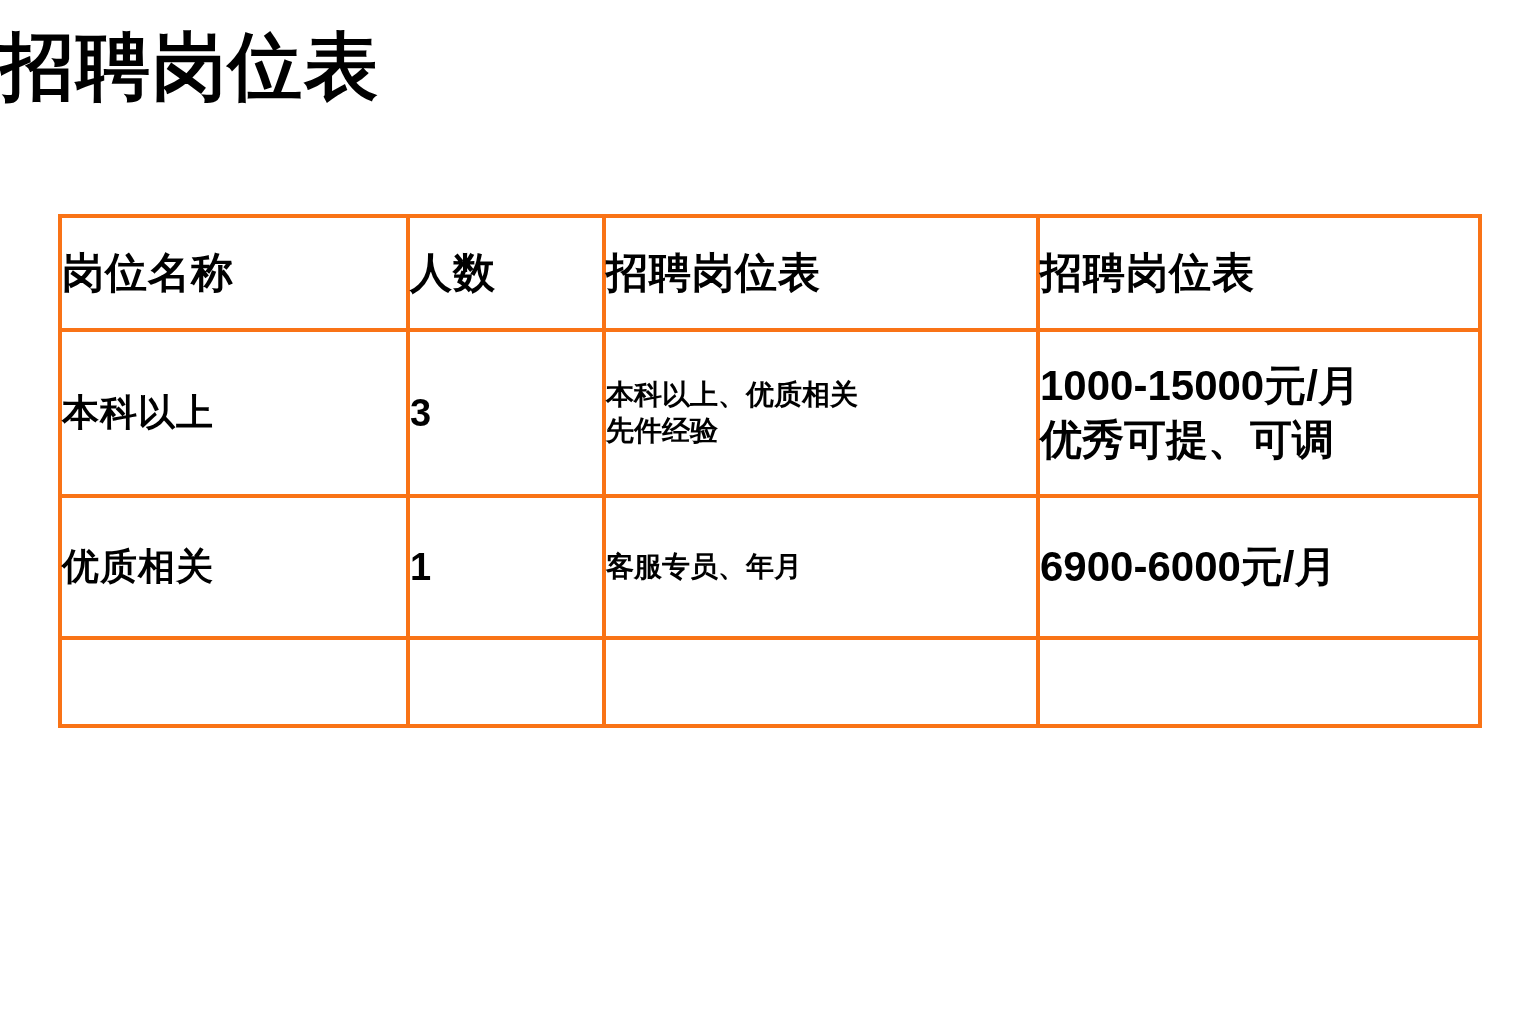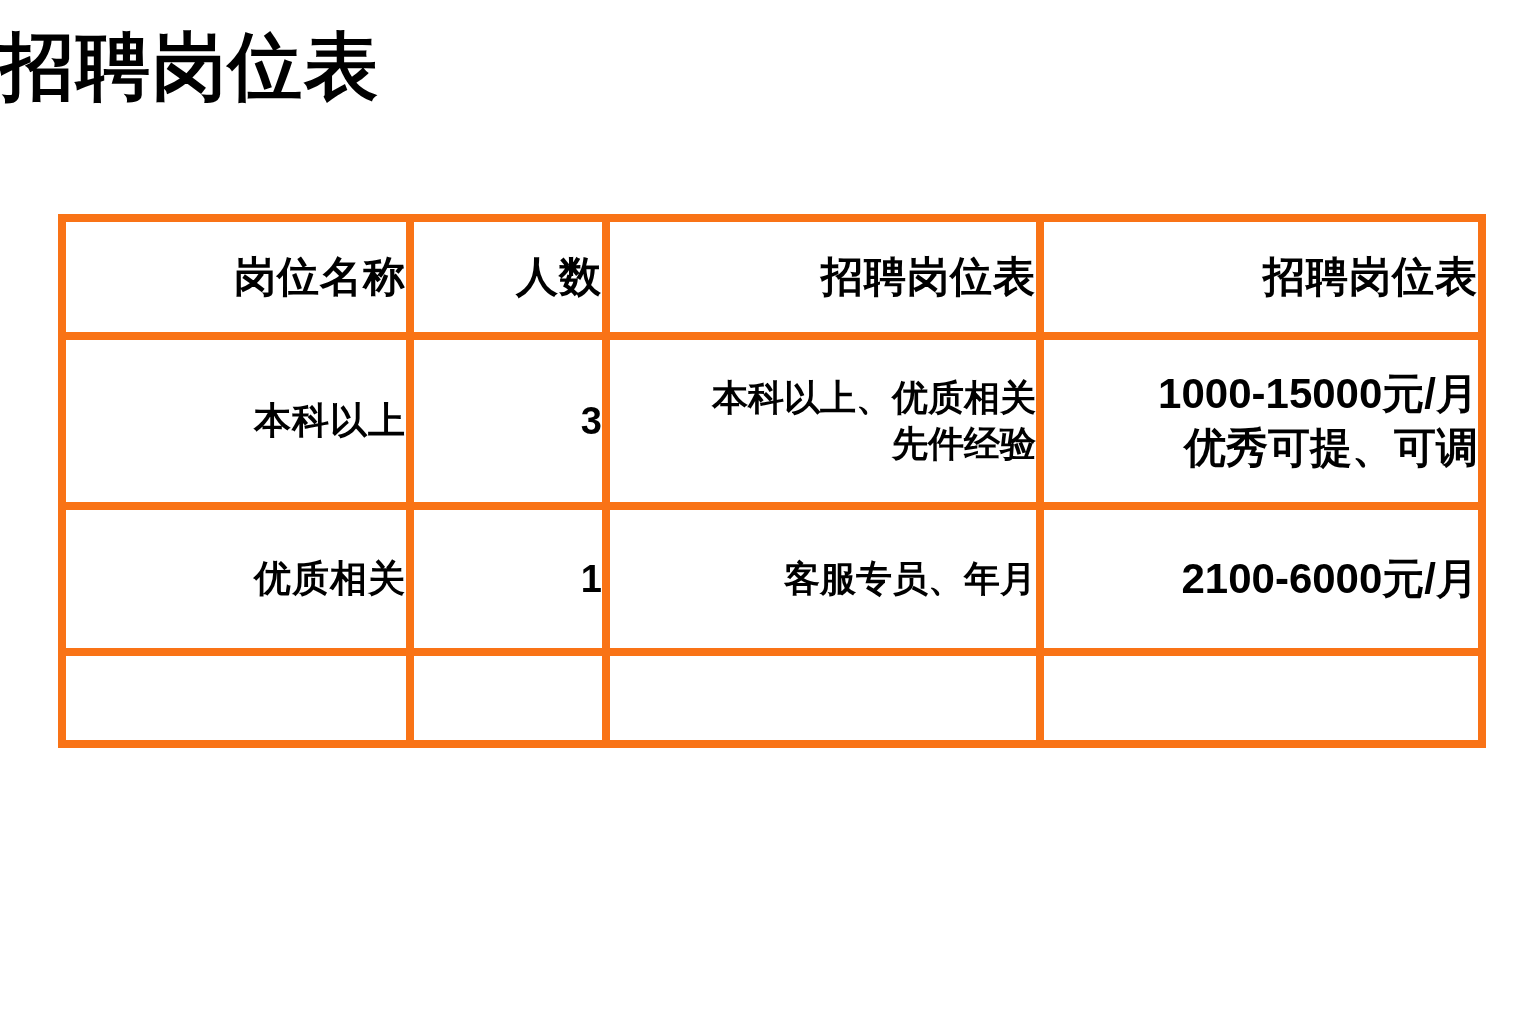--- a/index.html
+++ b/index.html
@@ -35,23 +35,23 @@
     left: 58px;
     top: 188px;
     width: 1420px;
   }
   table.job-table {
     border-collapse: collapse;
     width: 1420px;
     table-layout: fixed;
   }
   table.job-table td, table.job-table th {
-    border: 8px solid #f97316;
+    border: 4px solid #f97316;
     padding: 0;
-    text-align: right;
+    text-align: left;
     vertical-align: middle;
     font-weight: 700;
   }
   col.c-post  { width: 348px; }
   col.c-count { width: 196px; }
   col.c-req   { width: 434px; }
   col.c-pay   { width: 442px; }
 
   thead th {
     height: 110px;
@@ -68,21 +68,21 @@
   }
   .cell-post {
     font-size: 37px;
     letter-spacing: 1px;
   }
   .cell-count {
     font-size: 38px;
     font-weight: 700;
   }
   .cell-req {
-    font-size: 36px;
+    font-size: 28px;
     padding: 0 4px;
     white-space: pre-line;
     letter-spacing: 0px;
   }
   .cell-pay {
     font-size: 42px;
     padding: 0 4px;
     white-space: pre-line;
     letter-spacing: 0px;
   }
@@ -117,21 +117,21 @@
           <td class="cell-count">3</td>
           <td class="cell-req">本科以上、优质相关
 先件经验</td>
           <td class="cell-pay">1000-15000元/月
 优秀可提、可调</td>
         </tr>
         <tr>
           <td class="cell-post">优质相关</td>
           <td class="cell-count">1</td>
           <td class="cell-req">客服专员、年月</td>
-          <td class="cell-pay">2100-6000元/月</td>
+          <td class="cell-pay">6900-6000元/月</td>
         </tr>
         <tr class="empty-row">
           <td class="cell-post"></td>
           <td class="cell-count"></td>
           <td class="cell-req"></td>
           <td class="cell-pay"></td>
         </tr>
       </tbody>
     </table>
   </div>

